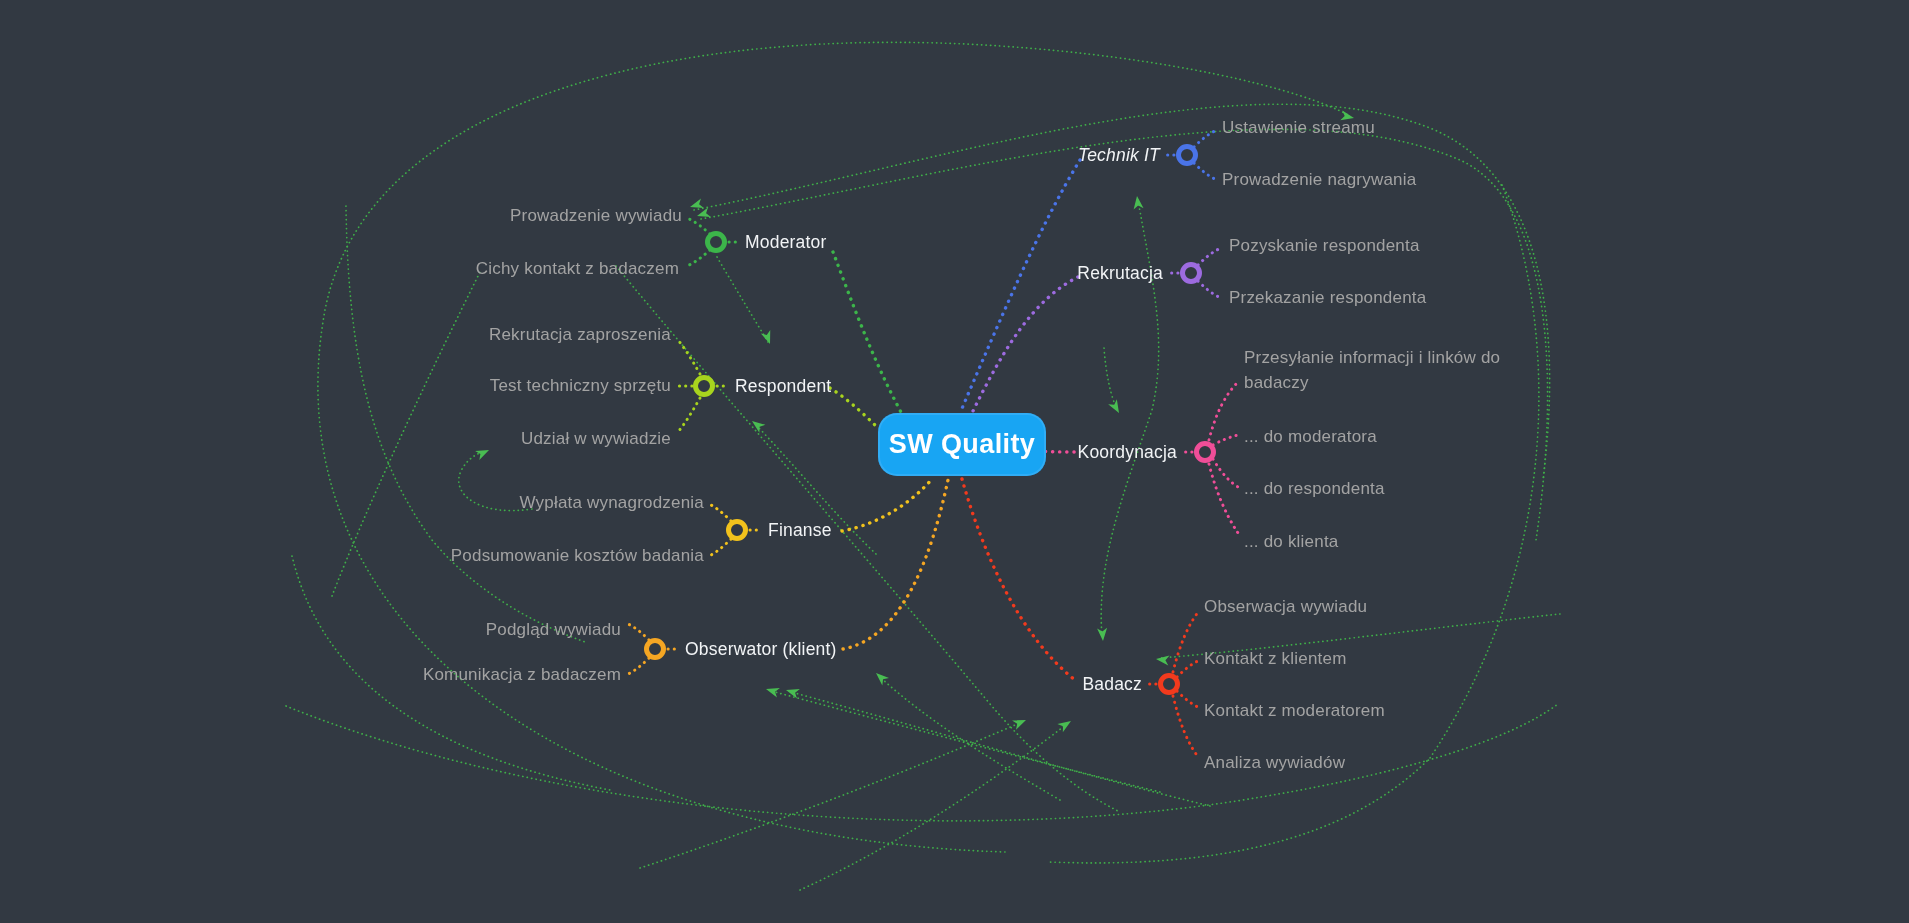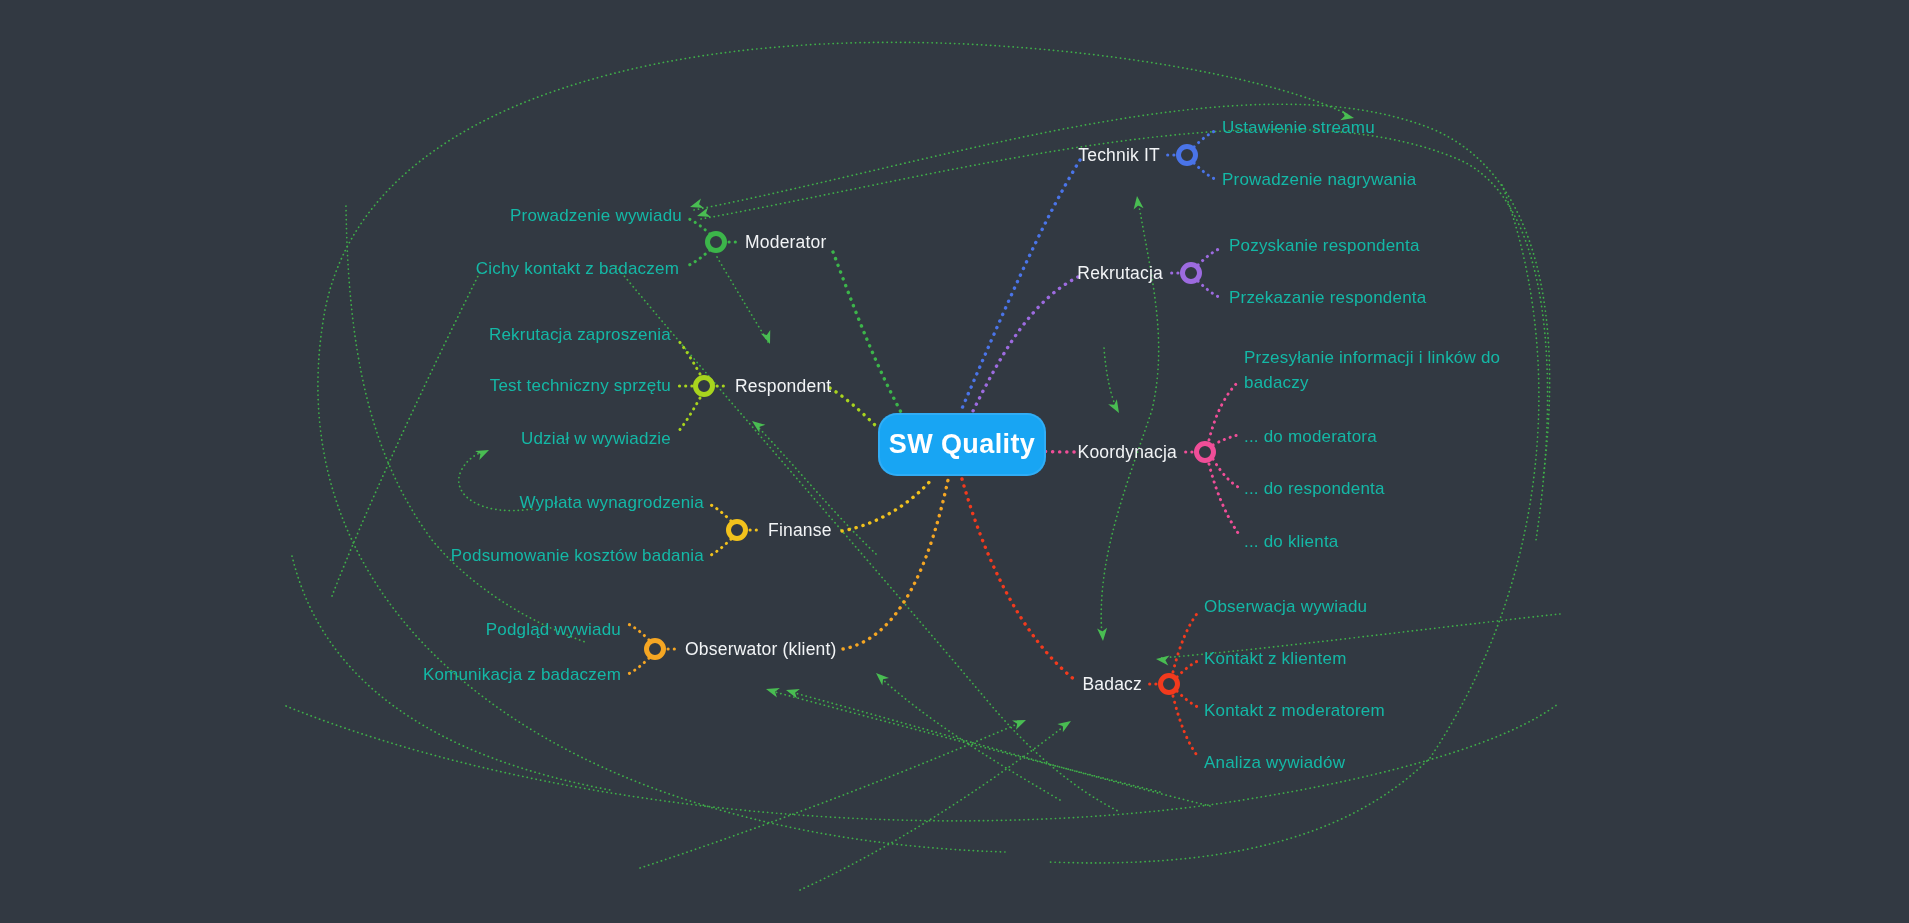--- a/index.html
+++ b/index.html
@@ -6,21 +6,21 @@
   #canvas{
     position:relative;
     width:1909px;height:923px;
     background:#323942;
     overflow:hidden;
     font-family:"Liberation Sans", sans-serif;
   }
   #wires{position:absolute;left:0;top:0;}
   .lbl{
     position:absolute;
-    color:#14b8a6;
+    color:#a3a3a3;
     font-size:17px;
     line-height:21px;
     white-space:nowrap;
     letter-spacing:.2px;
     cursor:default;
   }
   .topic{font-size:17.5px;color:#f2f4f6;}
   .r{text-align:right;}
   .wrap{white-space:normal;width:268px;}
   #root-node{
@@ -174,21 +174,21 @@
   <div class="lbl r" style="right:1238px;top:428px;">Udział w wywiadzie</div>
 
   <div class="lbl topic" style="left:768px;top:520px;">Finanse</div>
   <div class="lbl r" style="right:1205px;top:492px;">Wypłata wynagrodzenia</div>
   <div class="lbl r" style="right:1205px;top:545px;">Podsumowanie kosztów badania</div>
 
   <div class="lbl topic" style="left:685px;top:639px;">Obserwator (klient)</div>
   <div class="lbl r" style="right:1288px;top:611px;margin-top:8px;">Podgląd wywiadu</div>
   <div class="lbl r" style="right:1288px;top:664px;">Komunikacja z badaczem</div>
 
-  <div class="lbl topic r" style="right:749px;top:145px;">Technik IT</div>
+  <div class="lbl topic r" style="right:749px;top:145px;font-style:italic;">Technik IT</div>
   <div class="lbl" style="left:1222px;top:117px;">Ustawienie streamu</div>
   <div class="lbl" style="left:1222px;top:169px;">Prowadzenie nagrywania</div>
 
   <div class="lbl topic r" style="right:746px;top:263px;">Rekrutacja</div>
   <div class="lbl" style="left:1229px;top:235px;">Pozyskanie respondenta</div>
   <div class="lbl" style="left:1229px;top:287px;">Przekazanie respondenta</div>
 
   <div class="lbl topic r" style="right:732px;top:442px;">Koordynacja</div>
   <div class="lbl wrap" style="left:1244px;top:345px;line-height:25px;">Przesyłanie informacji i linków do badaczy</div>
   <div class="lbl" style="left:1244px;top:426px;">... do moderatora</div>

